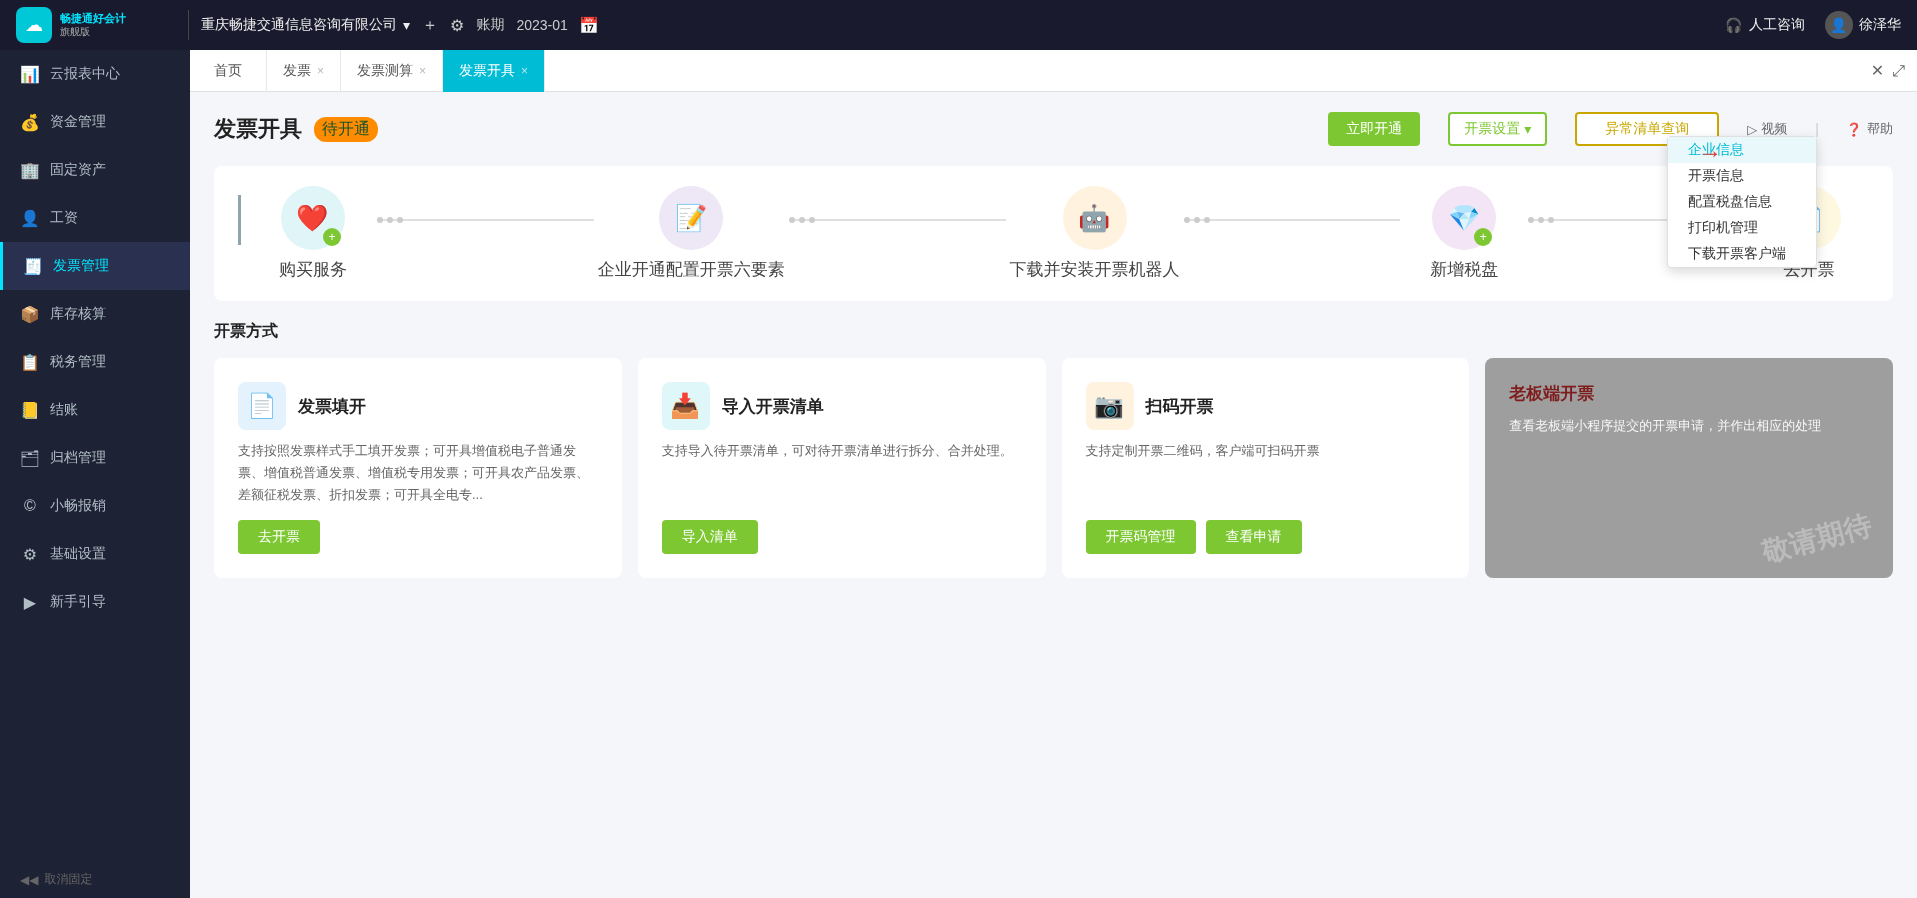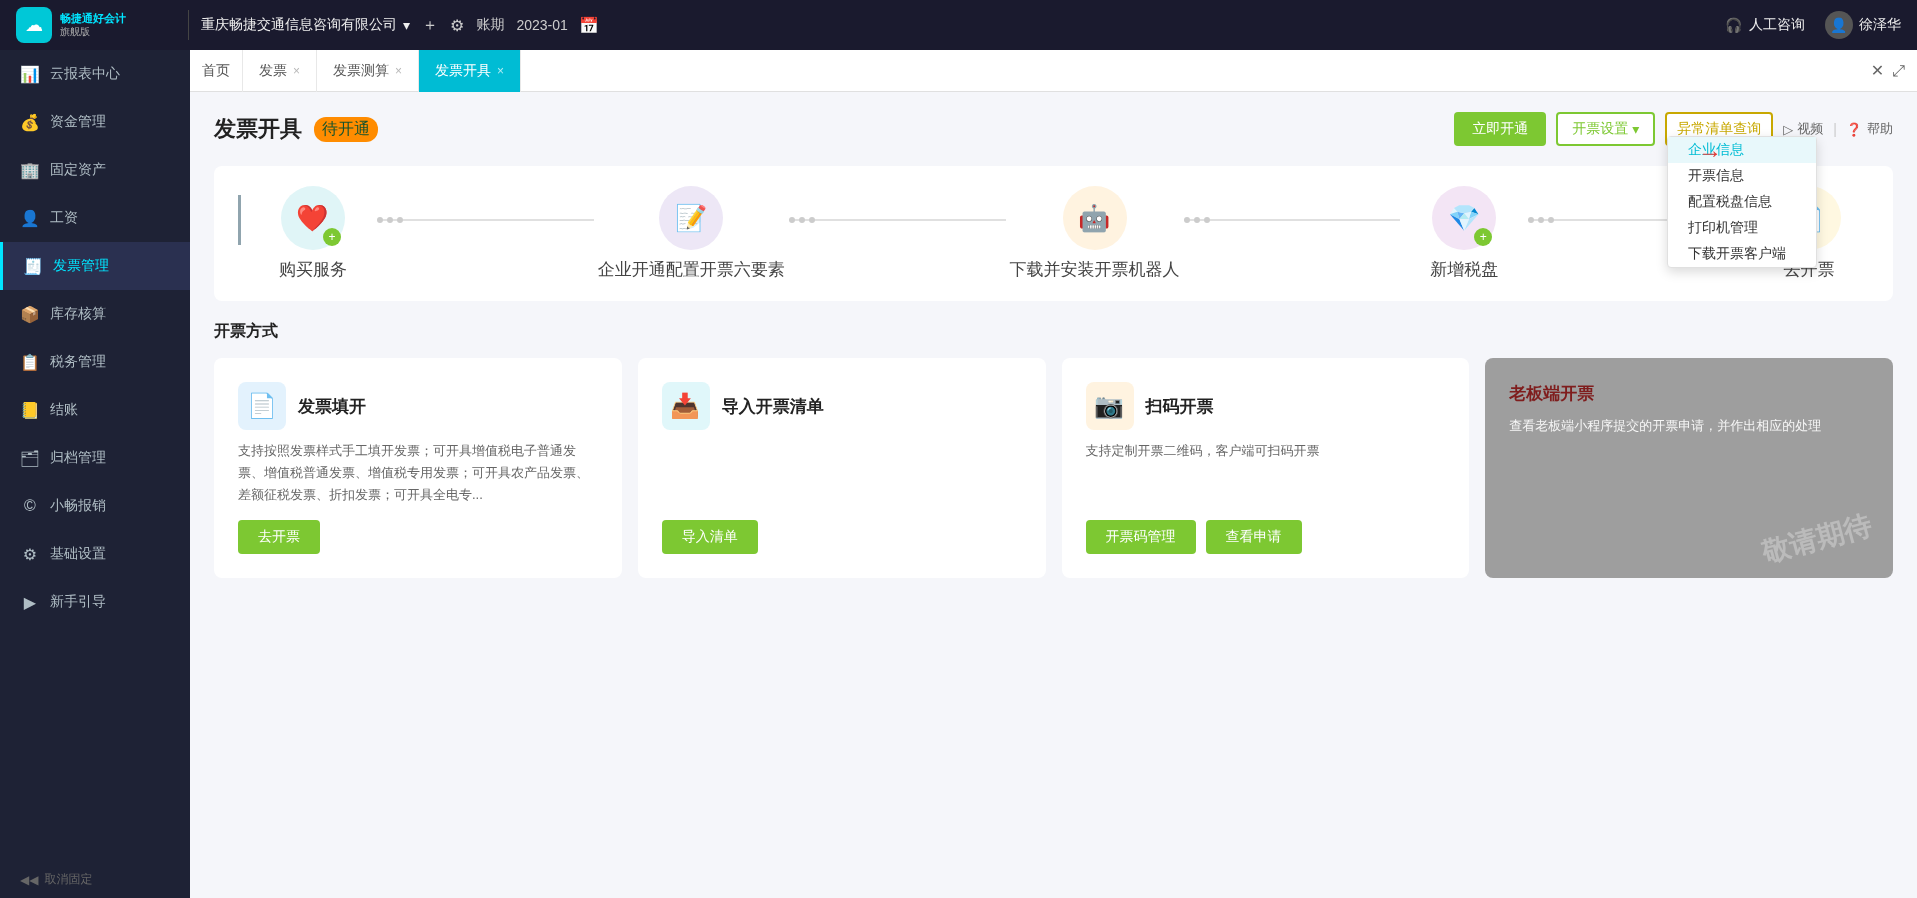--- a/index.html
+++ b/index.html
@@ -22,45 +22,45 @@
     .company-selector { display: flex; align-items: center; gap: 6px; color: #eee; cursor: pointer; font-size: 14px; }
     .top-icon-btn { color: #ccc; cursor: pointer; font-size: 16px; display: flex; align-items: center; gap: 4px; }
     .period-label { color: #ccc; font-size: 14px; }
     .top-right { margin-left: auto; display: flex; align-items: center; gap: 20px; }
     .top-user { display: flex; align-items: center; gap: 6px; color: #eee; cursor: pointer; }
     .user-avatar { width: 28px; height: 28px; background: #555; border-radius: 50%; display: flex; align-items: center; justify-content: center; color: #ccc; }
 
     
     .tabs-bar { height: 42px; background: #fff; display: flex; align-items: center; padding: 0 0 0 0; border-bottom: 1px solid #e0e0e0; flex-shrink: 0; gap: 0; }
     .tab-item { height: 42px; display: flex; align-items: center; padding: 0 16px; cursor: pointer; font-size: 14px; color: #555; border-right: 1px solid #e8e8e8; gap: 6px; white-space: nowrap; }
-    .tab-item.home { padding: 0 12px; }
+    .tab-item.home { padding: 0 24px; }
     .tab-item.active { background: #00bcd4; color: white; }
     .tab-item .tab-close { font-size: 12px; color: inherit; opacity: 0.7; }
     .tab-item:not(.active) .tab-close { color: #999; }
     .tabs-right { margin-left: auto; display: flex; align-items: center; gap: 8px; padding-right: 12px; }
     .tabs-right-btn { cursor: pointer; color: #666; font-size: 16px; }
 
     
     .sidebar-scroll { overflow-y: auto; flex: 1; }
     .sidebar-item { display: flex; align-items: center; gap: 10px; padding: 14px 20px; cursor: pointer; color: #b0bec5; font-size: 14px; transition: background 0.2s; }
     .sidebar-item.active { background: #2a3050; color: #00e5ff; border-left: 3px solid #00e5ff; }
     .sidebar-item .s-icon { width: 20px; height: 20px; display: flex; align-items: center; justify-content: center; font-size: 16px; }
     .sidebar-bottom { padding: 10px 20px; color: #666; font-size: 12px; cursor: pointer; display: flex; align-items: center; gap: 6px; }
 
     
     .page-content { flex: 1; overflow-y: auto; padding: 20px 24px; position: relative; }
     .page-header { display: flex; align-items: center; gap: 12px; margin-bottom: 20px; }
     .page-title { font-size: 22px; font-weight: bold; color: #222; }
     .status-badge { background: #ff8c00; color: #14532d; font-size: 16px; padding: 2px 8px; border-radius: 12px; }
 
     
-    .header-actions { margin-left: auto; display: flex; align-items: center; gap: 10px; position: relative; justify-content: space-between; }
+    .header-actions { margin-left: auto; display: flex; align-items: center; gap: 28px; position: relative; justify-content: space-between; }
     .btn-green { background: #7dc832; color: white; border: none; border-radius: 4px; padding: 8px 18px; font-size: 14px; cursor: pointer; }
     .btn-outline-green { background: white; color: #7dc832; border: 2px solid #7dc832; border-radius: 4px; padding: 6px 14px; font-size: 14px; cursor: pointer; display: flex; align-items: center; gap: 4px; }
-    .btn-outline-yellow { background: white; color: #c8a800; border: 2px solid #c8a800; border-radius: 4px; padding: 6px 10px; font-size: 14px; cursor: pointer; }
+    .btn-outline-yellow { background: white; color: #c8a800; border: 2px solid #c8a800; border-radius: 4px; padding: 6px 28px; font-size: 14px; cursor: pointer; }
     .btn-help { background: none; border: none; color: #666; cursor: pointer; font-size: 13px; display: flex; align-items: center; gap: 4px; }
 
     
     .dropdown-menu { position: absolute; top: 44px; right: 100px; background: white; border: 1px solid #e0e0e0; border-radius: 4px; box-shadow: 0 4px 12px rgba(0,0,0,0.15); z-index: 100; min-width: 150px; }
     .dropdown-item { padding: 4px 20px; cursor: pointer; color: #333; font-size: 14px; white-space: nowrap; }
     .dropdown-item.active-item { background: #e8f8fb; color: #00bcd4; }
     .dropdown-arrow { position: absolute; top: 44px; right: 195px; color: #e53935; font-size: 24px; z-index: 101; }
 
     
     .section-title { font-size: 16px; font-weight: bold; color: #222; margin-bottom: 16px; }
@@ -316,20 +316,21 @@
               </div>
               <div class="method-desc">支持按照发票样式手工填开发票；可开具增值税电子普通发票、增值税普通发票、增值税专用发票；可开具农产品发票、差额征税发票、折扣发票；可开具全电专...</div>
               <button class="btn-action">去开票</button>
             </div>
 
             <div class="method-card">
               <div class="method-header">
                 <div class="method-icon teal2">📥</div>
                 <span class="method-title">导入开票清单</span>
               </div>
+              <div class="method-desc">支持导入待开票清单，可对待开票清单进行拆分、合并处理。</div>
               <button class="btn-action">导入清单</button>
             </div>
 
             <div class="method-card">
               <div class="method-header">
                 <div class="method-icon orange2">📷</div>
                 <span class="method-title">扫码开票</span>
               </div>
               <div class="method-desc">支持定制开票二维码，客户端可扫码开票</div>
               <div style="display:flex; gap:10px; margin-top:auto;">

